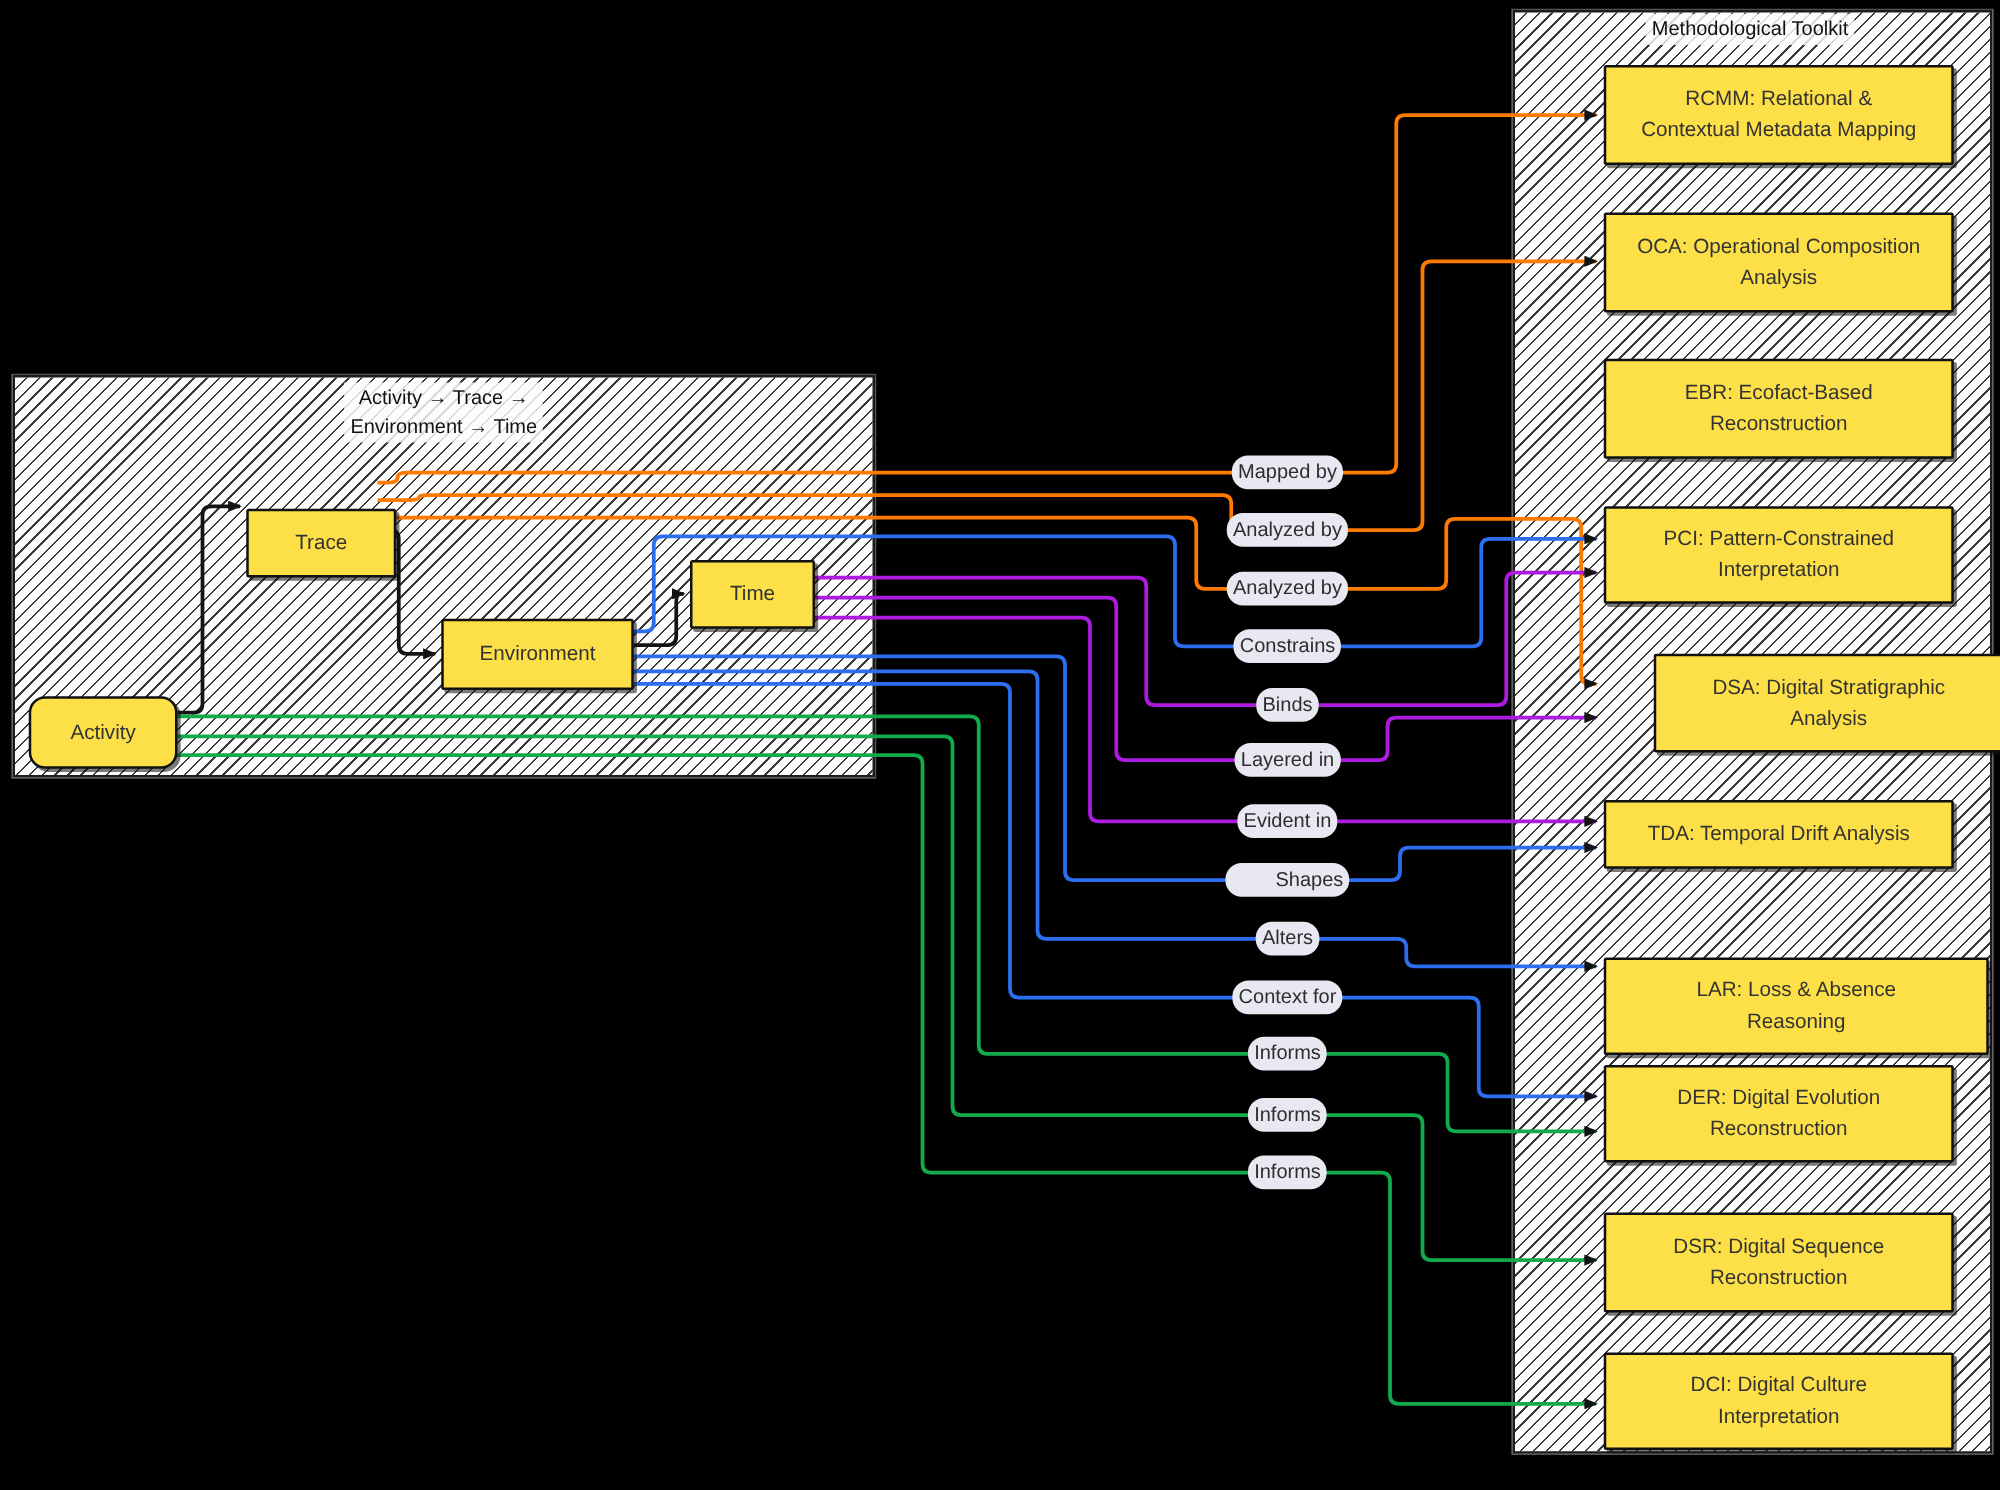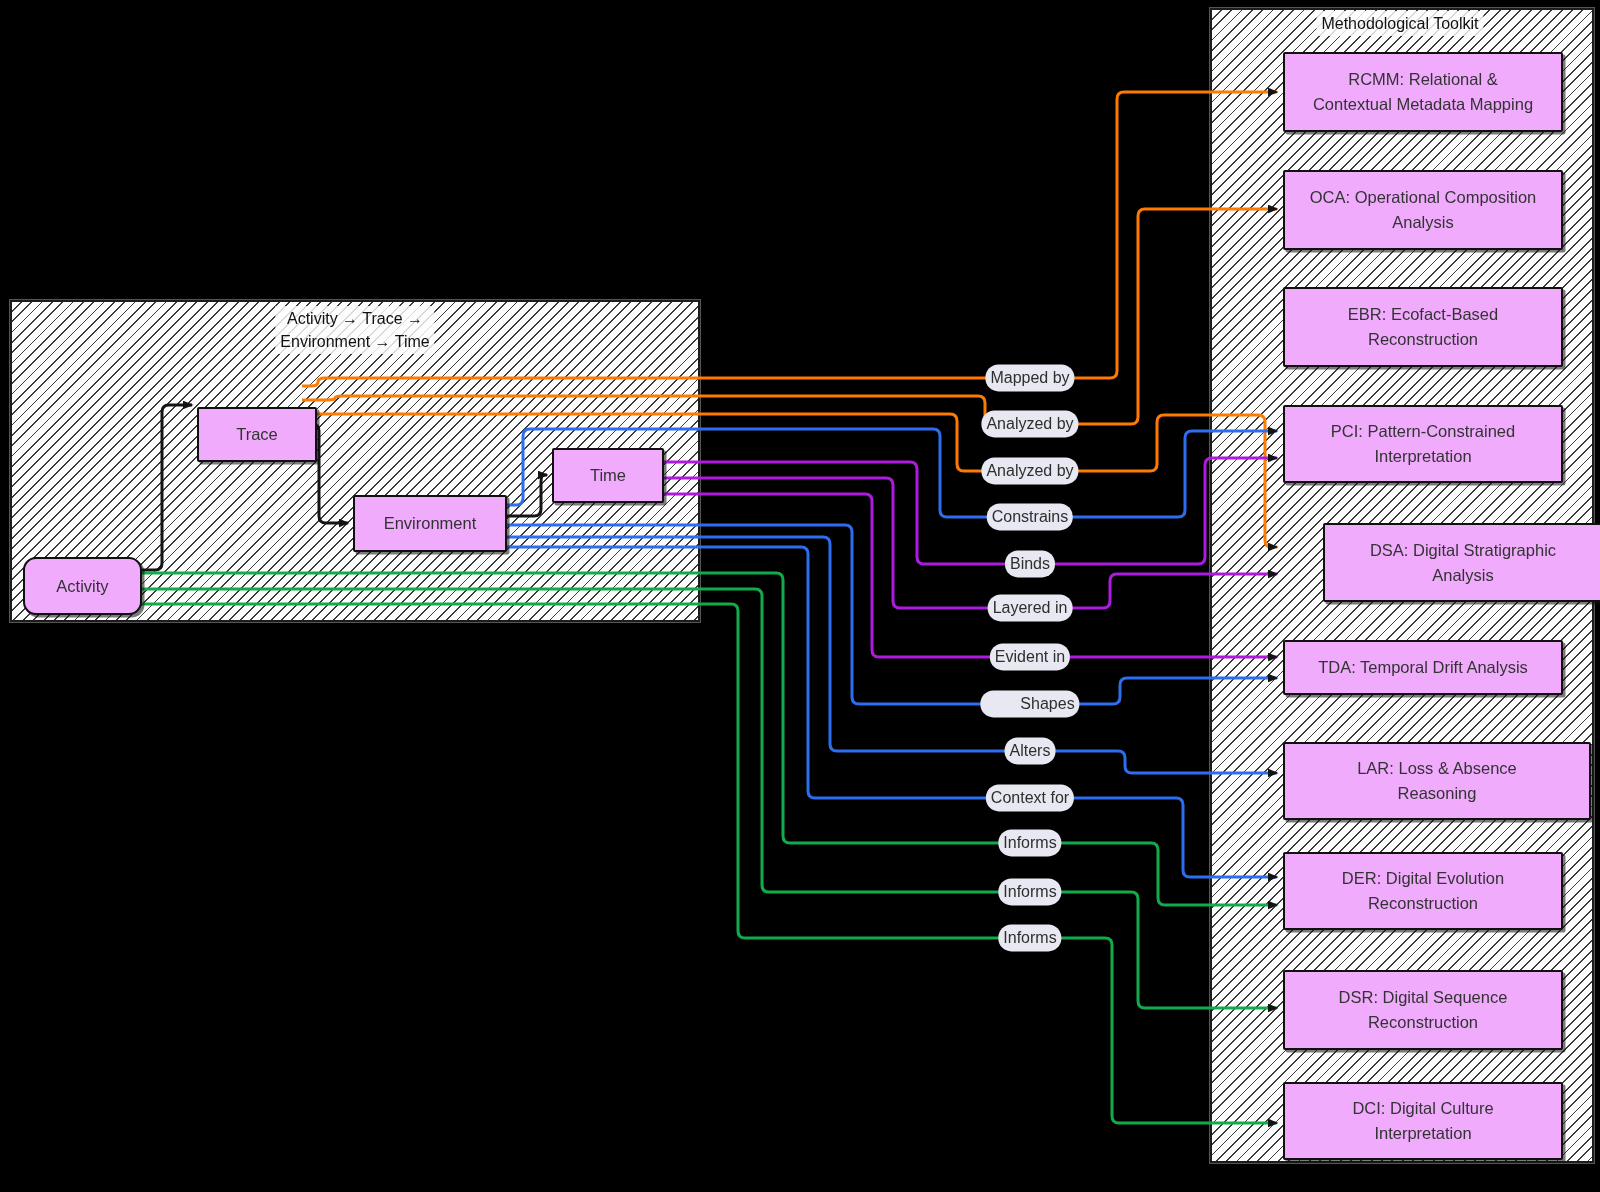--- a/index.html
+++ b/index.html
@@ -6,21 +6,21 @@
   #stage{position:relative;width:1600px;height:1192px;background:#000;overflow:hidden;
          font-family:"Liberation Sans", sans-serif;}
   .cluster{position:absolute;background:
       repeating-linear-gradient(135deg, rgba(0,0,0,0) 0px, rgba(0,0,0,0) 6px, rgba(10,10,10,.8) 6px, rgba(10,10,10,.8) 7.3px),
       #fdfdfd;
       border:2px solid #1c1c1c; box-sizing:border-box; box-shadow:0 0 0 1px #555;}
   .cluster-title{position:absolute;transform:translateX(-50%);text-align:center;
       color:#111;font-size:16px;line-height:1.45;font-weight:400;
       background:rgba(253,253,253,.82);padding:1px 5px;white-space:pre-line;}
   #edge-svg{position:absolute;left:0;top:0;z-index:5;}
-  .node{position:absolute;z-index:6;background:#f0abfc;border:2.5px solid #101010;border-radius:2px;
+  .node{position:absolute;z-index:6;background:#fde047;border:2.5px solid #101010;border-radius:2px;
       box-sizing:border-box;display:flex;align-items:center;justify-content:center;text-align:center;
       color:#333;font-size:16.5px;line-height:1.5;padding:2px 10px;
       box-shadow:2.5px 2.5px 0 rgba(15,15,15,.55);white-space:pre-line;}
   .chip{position:absolute;z-index:7;transform:translate(-50%,-50%);background:#e8e8f2;
       color:#2e2e2e;font-size:16px;line-height:1.2;padding:4px 5px;border-radius:13px;white-space:nowrap;}
 </style>
 </head>
 <body>
 
 <div id="stage">
@@ -55,33 +55,33 @@
         <path d="M142,573 L776,573 Q783,573 783,580 L783,836 Q783,843 790,843 L1151,843 Q1158,843 1158,850 L1158,898 Q1158,905 1165,905 L1277,905" fill="none" stroke="#12ab4c" stroke-width="3" marker-end="url(#arrow)"></path>
         <path d="M142,589 L755,589 Q762,589 762,596 L762,885 Q762,892 769,892 L1131,892 Q1138,892 1138,899 L1138,1001 Q1138,1008 1145,1008 L1277,1008" fill="none" stroke="#12ab4c" stroke-width="3" marker-end="url(#arrow)"></path>
         <path d="M142,604 L731,604 Q738,604 738,611 L738,931 Q738,938 745,938 L1105,938 Q1112,938 1112,945 L1112,1116 Q1112,1123 1119,1123 L1277,1123" fill="none" stroke="#12ab4c" stroke-width="3" marker-end="url(#arrow)"></path>
       </g>
   </svg>
 
   <div id="node-layer">
       <div class="node" style="left: 23px; top: 557px; width: 119px; height: 58px; border-radius: 13px;">Activity</div>
       <div class="node" style="left: 197px; top: 378px; width: 120px; height: 55px; margin-top: 29px;">Trace</div>
       <div class="node" style="left: 353px; top: 495px; width: 154px; height: 57px;">Environment</div>
-      <div class="node" style="left: 552px; top: 448px; width: 112px; height: 55px;">Time</div>
+      <div class="node" style="left: 552px; top: 448px; width: 100px; height: 55px;">Time</div>
       <div class="node" style="left: 1283px; top: 52px; width: 280px; height: 80px;">RCMM: Relational &amp;
 Contextual Metadata Mapping</div>
       <div class="node" style="left: 1283px; top: 170px; width: 280px; height: 80px;">OCA: Operational Composition
 Analysis</div>
       <div class="node" style="left: 1283px; top: 287px; width: 280px; height: 80px;">EBR: Ecofact-Based
 Reconstruction</div>
       <div class="node" style="left: 1283px; top: 405px; width: 280px; height: 78px;">PCI: Pattern-Constrained
 Interpretation</div>
       <div class="node" style="left: 1283px; top: 523px; width: 280px; height: 79px; margin-left: 40px;">DSA: Digital Stratigraphic
 Analysis</div>
       <div class="node" style="left: 1283px; top: 640px; width: 280px; height: 55px;">TDA: Temporal Drift Analysis</div>
-      <div class="node" style="left: 1283px; top: 742px; width: 308px; height: 78px;">LAR: Loss &amp; Absence
+      <div class="node" style="left: 1283px; top: 766px; width: 308px; height: 78px;">LAR: Loss &amp; Absence
 Reasoning</div>
       <div class="node" style="left: 1283px; top: 852px; width: 280px; height: 78px;">DER: Digital Evolution
 Reconstruction</div>
       <div class="node" style="left: 1283px; top: 970px; width: 280px; height: 80px;">DSR: Digital Sequence
 Reconstruction</div>
       <div class="node" style="left: 1283px; top: 1082px; width: 280px; height: 78px;">DCI: Digital Culture
 Interpretation</div>
     </div>
   <div id="chip-layer">
       <div class="chip" style="left: 1030px; top: 378px;">Mapped by</div>

